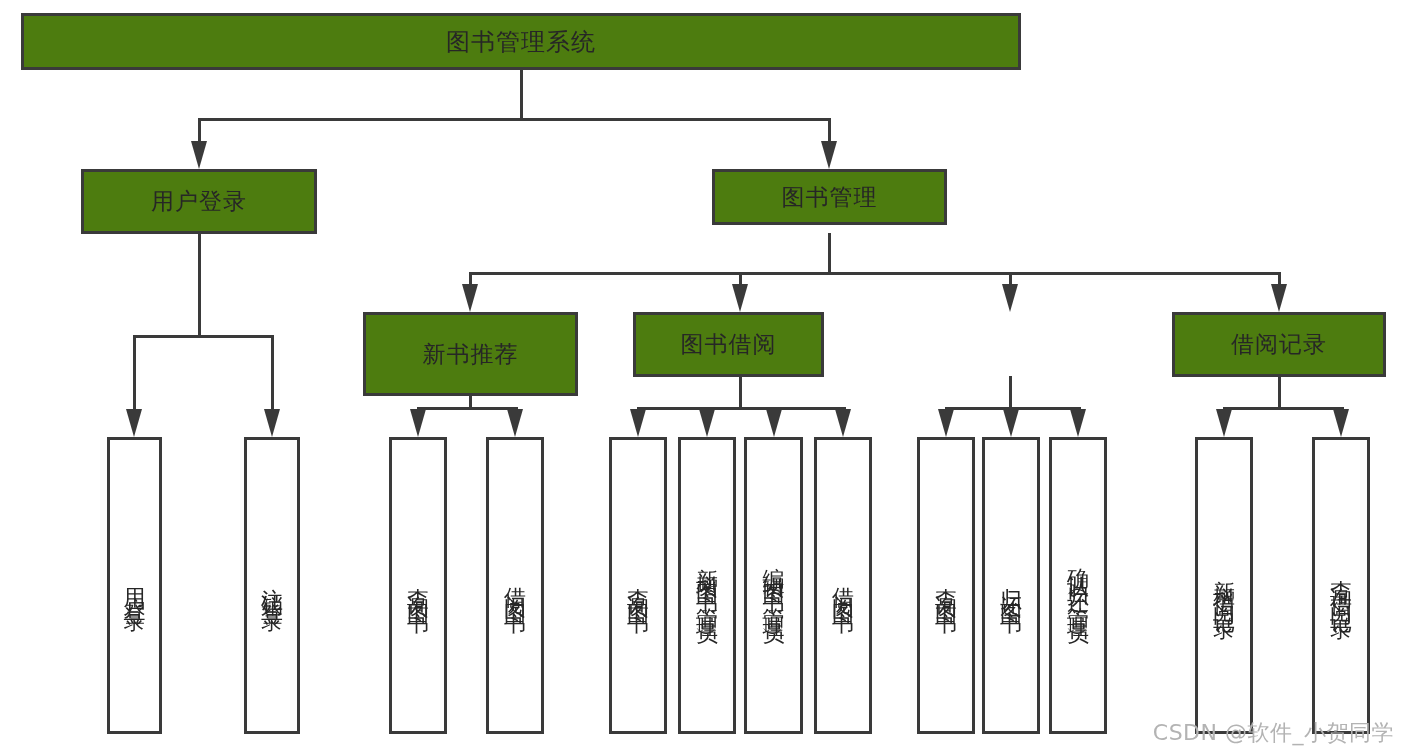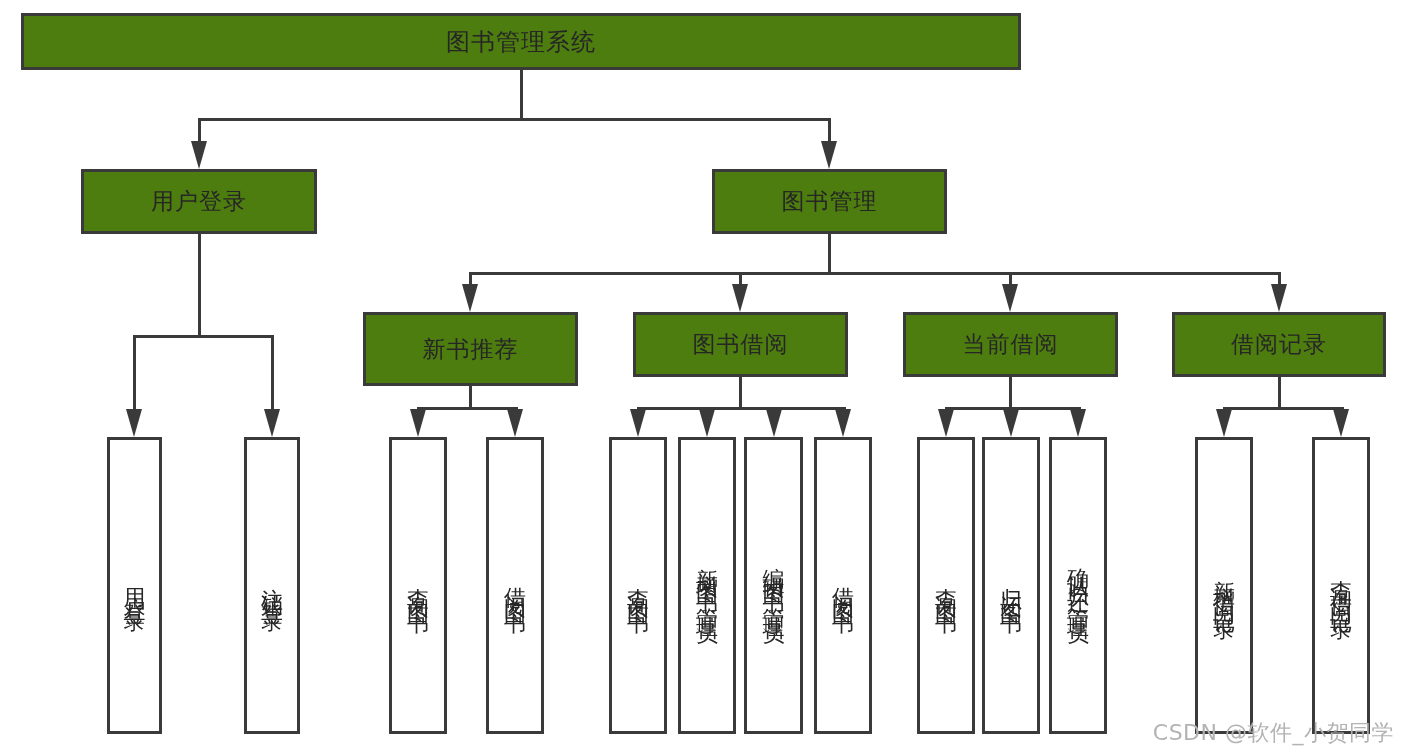--- a/index.html
+++ b/index.html
@@ -92,32 +92,29 @@
   <div class="arrow" style="left:1216px;top:409px"></div>
   <div class="arrow" style="left:1333px;top:409px"></div>
 
   <div class="node" style="left:21px;top:13px;width:1000px;height:57px">
     <span class="hlabel root-label">图书管理系统</span>
   </div>
 
   <div class="node" style="left:81px;top:169px;width:236px;height:65px">
     <span class="hlabel">用户登录</span>
   </div>
-  <div class="node" style="left:712px;top:169px;width:235px;height:65px">
+  <div class="node" style="left:712px;top:169px;width:235px;height:56px">
     <span class="hlabel">图书管理</span>
   </div>
 
-  <div class="node" style="left:363px;top:312px;width:215px;height:74px">
+  <div class="node" style="left:363px;top:312px;width:215px;height:84px">
     <span class="hlabel">新书推荐</span>
   </div>
-  <div class="node" style="left:633px;top:312px;width:215px;height:65px">
+  <div class="node" style="left:633px;top:312px;width:191px;height:65px">
     <span class="hlabel">图书借阅</span>
-  </div>
-  <div class="node" style="left:903px;top:312px;width:215px;height:65px">
-    <span class="hlabel">当前借阅</span>
   </div>
   <div class="node" style="left:1172px;top:312px;width:214px;height:65px">
     <span class="hlabel">借阅记录</span>
   </div>
 
   <div class="leaf" style="left:107px;width:55px">
     <span class="vlabel">用户登录</span>
   </div>
   <div class="leaf" style="left:244px;width:56px">
     <span class="vlabel">注销登录</span>

